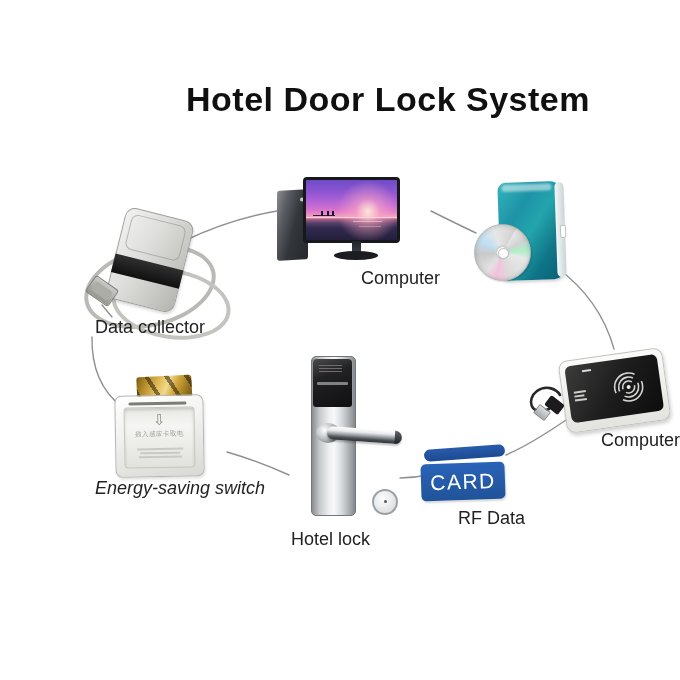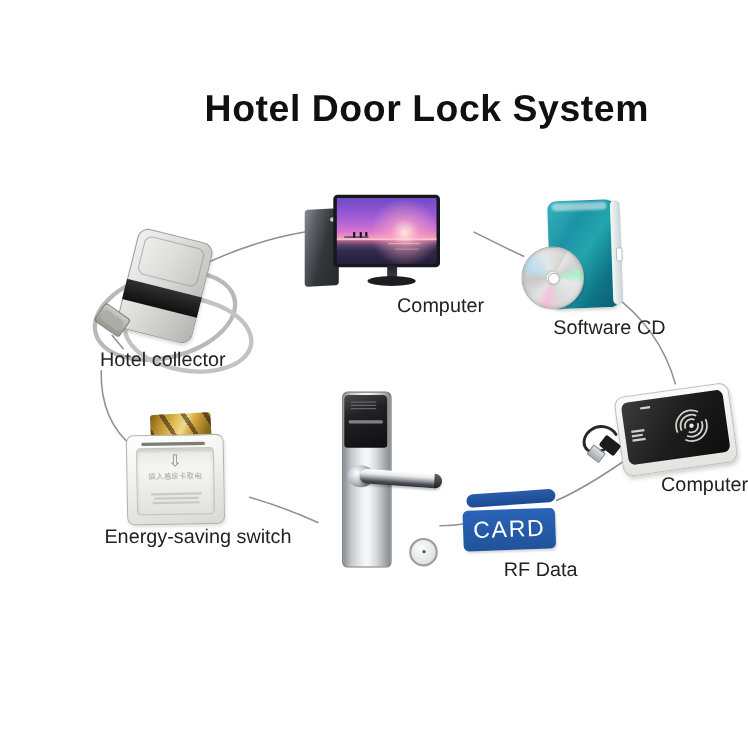--- a/index.html
+++ b/index.html
@@ -155,31 +155,30 @@
   </div>
 
   <div class="node" style="left:455px;top:175px;width:150px;height:135px;">
     <div class="abs cd-case">
       <div class="abs cd-spine"></div>
       <div class="abs cd-clip"></div>
     </div>
     <div class="abs cd-disc">
       <div class="abs cd-hole"></div>
     </div>
-    <div class="label" style="left:0;top:113px;width:150px;">Software CD</div>
   </div>
 
   <div class="node" style="left:55px;top:195px;width:165px;height:145px;">
     <div class="abs dc-loop1"></div>
     <div class="abs dc-loop2"></div>
     <div class="abs dc-body">
       <div class="abs dc-band"></div>
     </div>
     <div class="abs dc-conn"></div>
-    <div class="label" style="left:0;top:122px;width:150px;">Hotel collector</div>
+    <div class="label" style="left:0;top:122px;width:150px;">Data collector</div>
   </div>
 
   <div class="node" style="left:530px;top:335px;width:150px;height:125px;">
     <div class="abs enc-body">
       <div class="abs enc-panel">
         <div class="abs enc-dash"></div>
         <div class="abs enc-logo-bar" style="top:26px;width:12px;"></div>
         <div class="abs enc-logo-bar" style="top:30px;width:10px;"></div>
         <div class="abs enc-logo-bar" style="top:34px;width:12px;"></div>
         <svg class="abs" style="right:8px;top:7px;" width="52" height="44" viewBox="0 0 52 44">
@@ -202,37 +201,38 @@
     <div class="abs sw-body">
       <div class="abs sw-slot"></div>
       <div class="abs sw-panel">
         <div class="sw-arrow">⇩</div>
         <div class="sw-cn">插入感应卡取电</div>
         <div class="abs sw-bar" style="top:40px;width:46px;"></div>
         <div class="abs sw-bar" style="top:44px;width:40px;"></div>
         <div class="abs sw-bar" style="top:48px;width:43px;"></div>
       </div>
     </div>
-    <div class="label" style="left:0;top:118px;width:210px;">Energy-saving switch</div>
+    <div class="label" style="left:0;top:118px;width:210px;font-style:italic;">Energy-saving switch</div>
   </div>
 
   <div class="node" style="left:260px;top:345px;width:160px;height:210px;">
     <div class="abs lk-plate">
       <div class="abs lk-module">
         <div class="abs lk-line" style="top:6px;"></div>
         <div class="abs lk-line" style="top:9px;"></div>
         <div class="abs lk-line" style="top:12px;"></div>
         <div class="abs lk-slot"></div>
       </div>
       <div class="abs lk-rosette"></div>
       <div class="abs lk-circle">
         <div class="abs lk-dot"></div>
       </div>
     </div>
     <div class="abs lk-handle"></div>
+    <div class="label" style="left:0;top:184px;width:110px;">Hotel lock</div>
   </div>
 
   <div class="node" style="left:410px;top:440px;width:115px;height:95px;">
     <div class="abs rf-back"></div>
     <div class="abs rf-front">
       <span class="rf-text">CARD</span>
     </div>
     <div class="label" style="left:0;top:68px;width:115px;">RF Data</div>
   </div>
 

